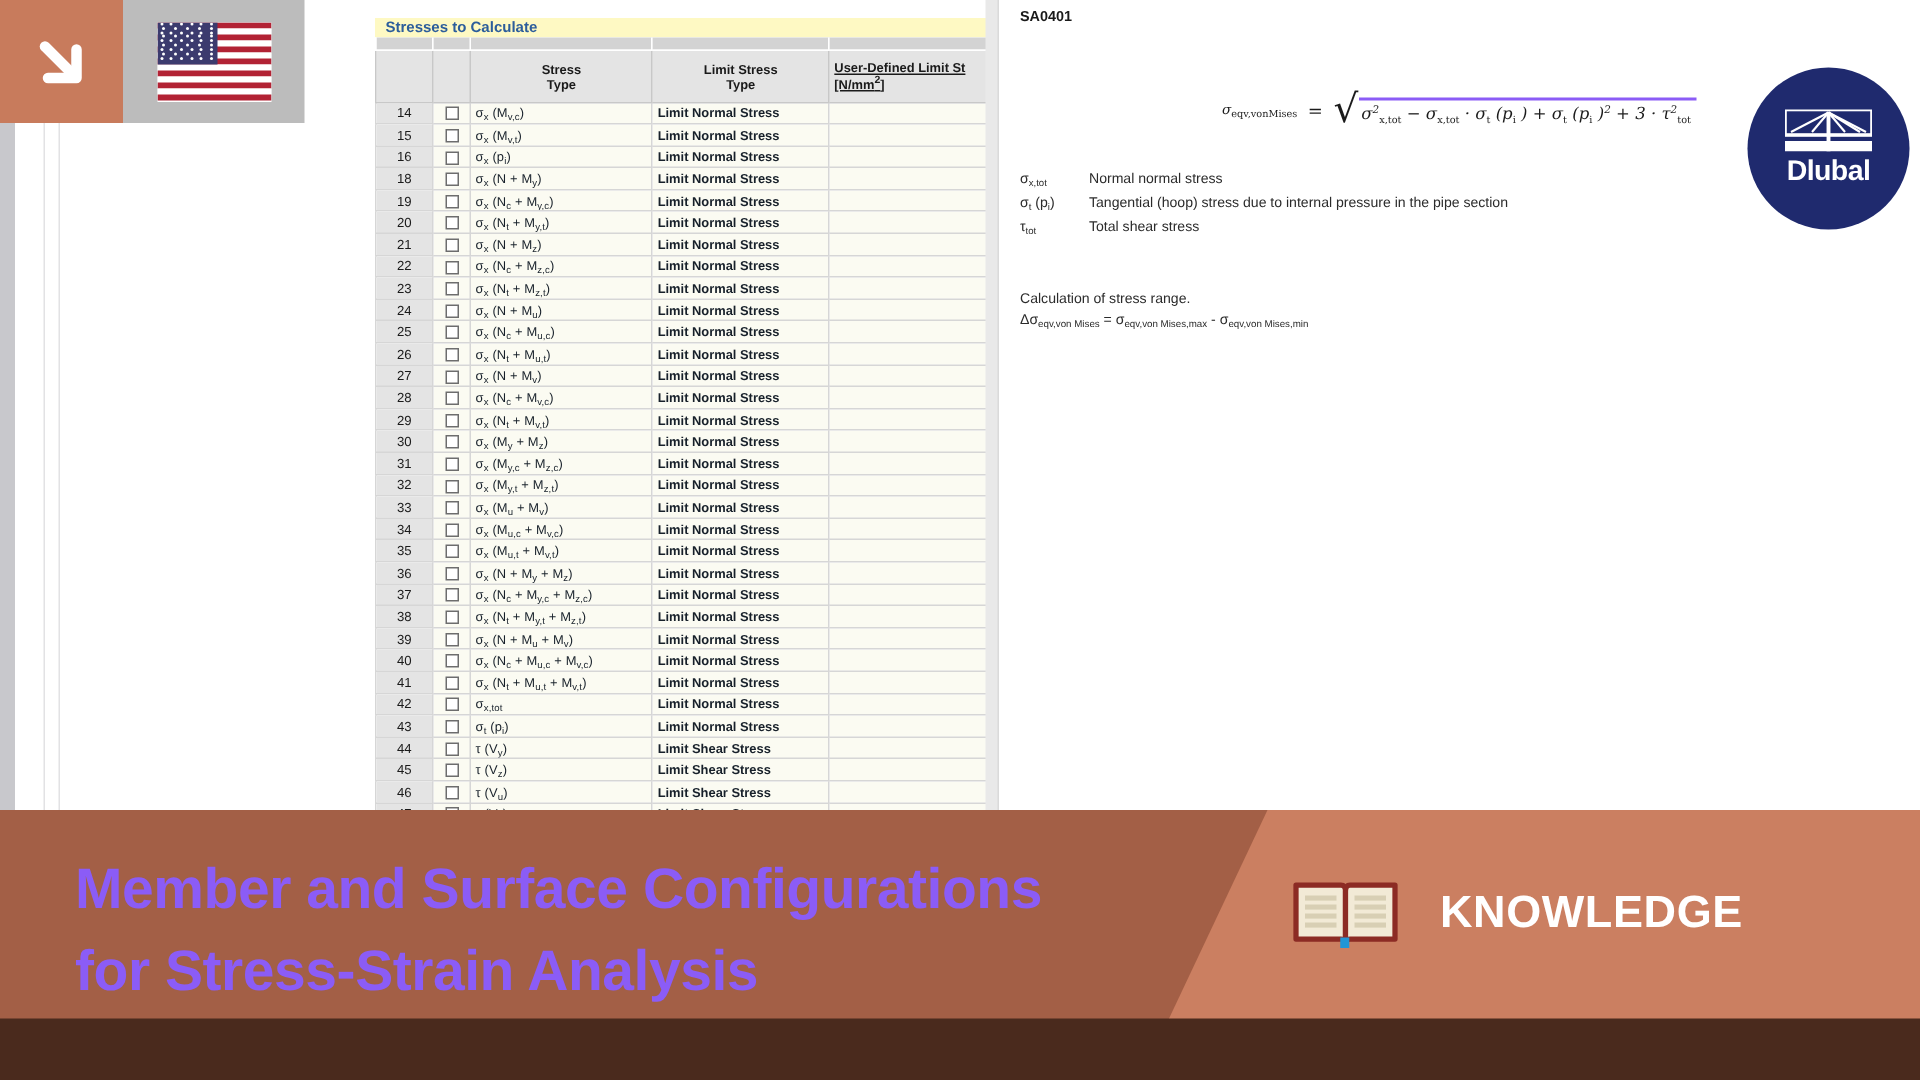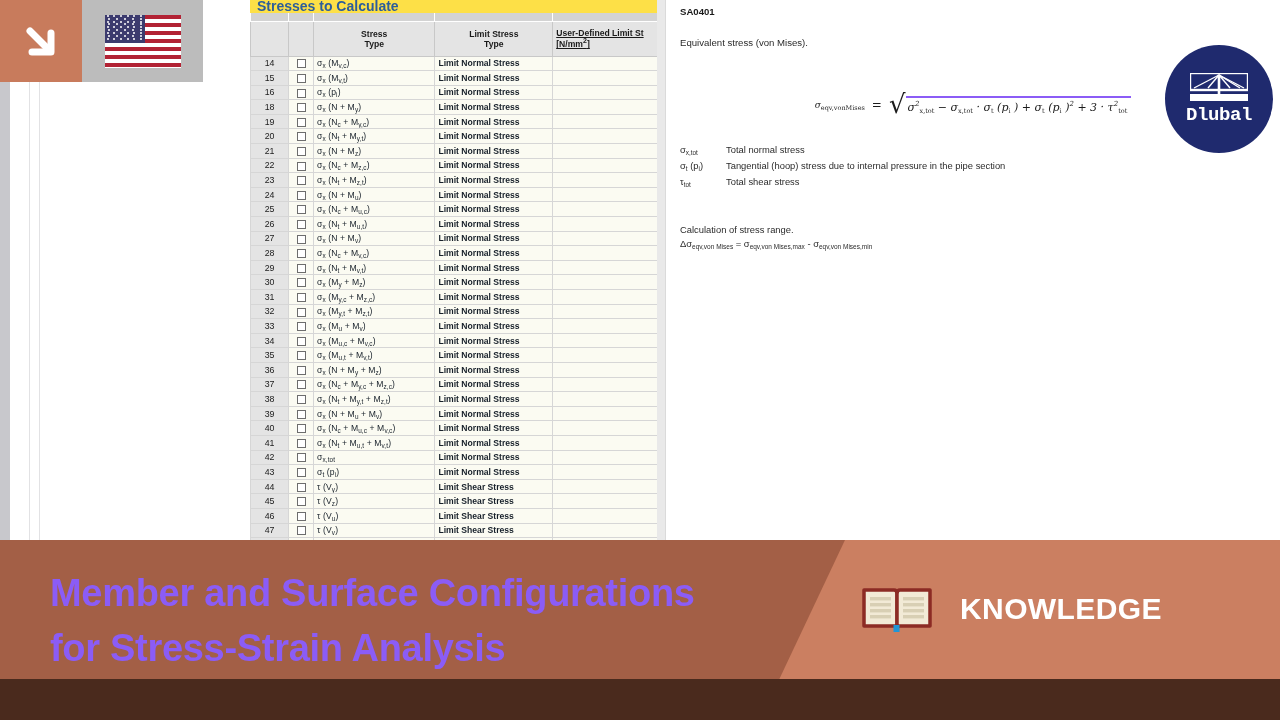--- a/index.html
+++ b/index.html
@@ -63,21 +63,21 @@
     border-radius: 50%;
     background: #1f2a6e;
     display: flex; flex-direction: column;
     align-items: center; justify-content: center;
     gap: 3px;
   }
   .dl-mark { width: 58px; height: 28px; position: relative; }
   .dl-text {
     color: #ffffff; font-weight: bold;
     font-size: 19px; letter-spacing: -0.4px;
-    font-family: Liberation Mono, monospace;
+    font-family: Liberation Sans, sans-serif;
   }
 
   
   .app-bg {
     position: absolute; left: 0; top: 82px;
     width: 1280px; height: 458px;
     background: #ffffff;
   }
   .edge-strip {
     position: absolute; left: 0; top: 82px;
@@ -88,24 +88,25 @@
 
   
   .table-panel {
     position: absolute; left: 250px; top: 0;
     width: 408px; height: 540px;
     background: #ffffff;
     overflow: hidden;
   }
   .panel-title {
     height: 13px;
-    color: #2c5d9b; font-size: 14px; font-weight: bold;
+    color: #2c5d9b; font-size: 10px; font-weight: bold;
     padding-left: 7px; line-height: 13px;
-    background: #fde047;
+    background: #fef9c3;
     white-space: nowrap;
+    margin-top: 12px;
   }
   .grid-wrap {
     position: relative;
     width: 408px; height: 527px;
     background: #ffffff;
   }
   table.grid {
     border-collapse: collapse;
     table-layout: fixed;
     width: 427px;
@@ -546,21 +547,20 @@
           </tbody>
       </table>
     </div>
 
   </div>
 
   <div class="panel-divider"></div>
 
   <div class="doc-panel">
     <div class="doc-code">SA0401</div>
-    <div class="doc-lead">Equivalent stress (von Mises).</div>
 
     <div class="formula">
       <span class="lhs">
         <span>σ</span><sub class="ix">eqv,vonMises</sub>
       </span>
       <span class="eq">=</span>
       <span class="radical">
         <span class="sign">√</span>
         <span class="body">
           <span>σ</span><sup class="ex">2</sup><sub class="ix">x,tot</sub>
@@ -571,21 +571,21 @@
           <span>(p</span><sub class="ix">i</sub>
           <span>)</span><sup class="ex">2</sup>
           <span>+ 3 · τ</span><sup class="ex">2</sup><sub class="ix">tot</sub>
         </span>
       </span>
     </div>
 
     <div class="legend">
         <div class="legend-row">
           <div class="legend-sym"><span>σ</span><sub>x,tot</sub></div>
-          <div class="legend-def">Total normal stress</div>
+          <div class="legend-def">Normal normal stress</div>
         </div>
         <div class="legend-row">
           <div class="legend-sym"><span>σ</span><sub>t</sub><span> (p</span><sub>i</sub><span>)</span></div>
           <div class="legend-def">Tangential (hoop) stress due to internal pressure in the pipe section</div>
         </div>
         <div class="legend-row">
           <div class="legend-sym"><span>τ</span><sub>tot</sub></div>
           <div class="legend-def">Total shear stress</div>
         </div>
       </div>

